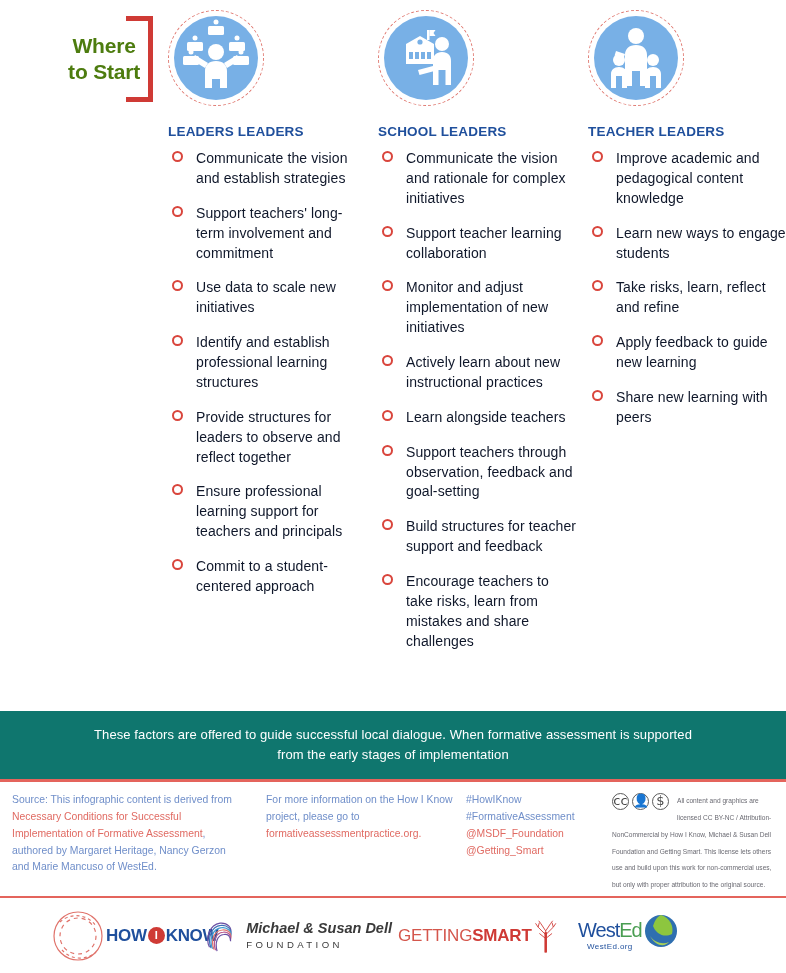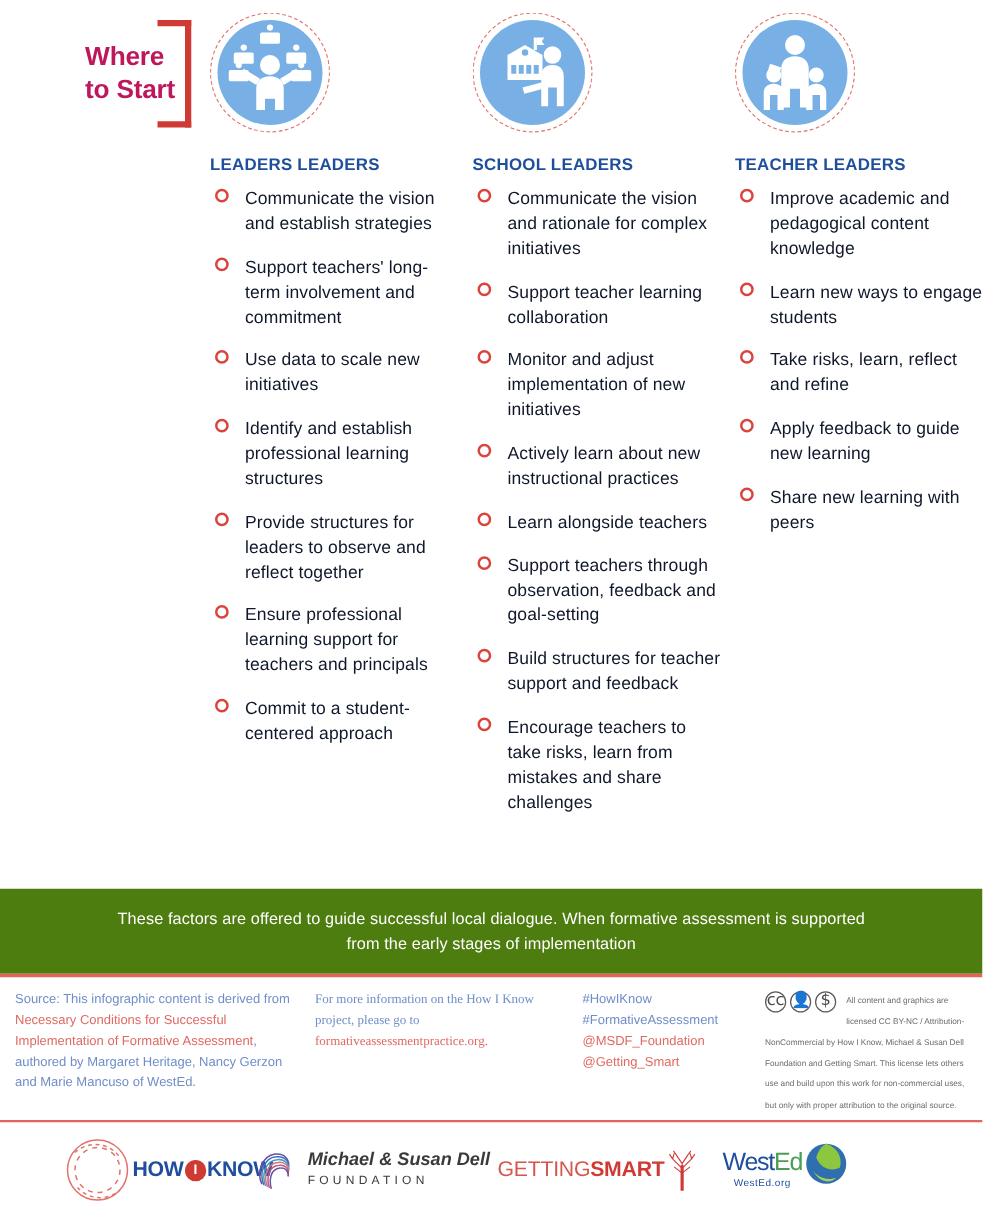--- a/index.html
+++ b/index.html
@@ -11,22 +11,22 @@
     overflow:hidden;
   }
   .page{position:relative;width:786px;height:973px;}
 
   
   .title-block{
     position:absolute;left:14px;top:18px;width:140px;height:82px;
     display:flex;align-items:center;justify-content:flex-end;
   }
   .title-text{
-    font-size:21px;font-weight:bold;color:#be185d;line-height:1.22;
-    text-align:left;letter-spacing:-0.2px;padding-right:14px;
+    font-size:21px;font-weight:bold;color:#4d7c0f;line-height:1.22;
+    text-align:center;letter-spacing:-0.2px;padding-right:14px;
   }
   .bracket{
     position:absolute;left:126px;top:16px;width:22px;height:76px;
     border-top:5px solid #cf3a35;
     border-right:5px solid #cf3a35;
     border-bottom:5px solid #cf3a35;
   }
 
   
   .columns{position:absolute;left:0;top:0;width:786px;}
@@ -61,37 +61,37 @@
     letter-spacing:0.1px;
   }
   .bullet{
     position:absolute;left:4px;top:2px;width:11px;height:11px;
     border:2.4px solid #d9453c;border-radius:50%;box-sizing:border-box;
   }
 
   
   .banner{
     position:absolute;left:0;top:711px;width:786px;height:68px;
-    background:#4d7c0f;display:flex;align-items:center;justify-content:center;
+    background:#0f766e;display:flex;align-items:center;justify-content:center;
   }
   .banner-text{
     color:#ffffff;font-size:13px;line-height:1.55;text-align:center;
     width:620px;letter-spacing:0.1px;
   }
   .banner-rule{
     position:absolute;left:0;top:779px;width:786px;height:3px;background:#e4645c;
   }
 
   
   .footer{
     position:absolute;left:0;top:782px;width:786px;height:108px;background:#fff;
   }
   .f-col{position:absolute;top:10px;font-size:10.4px;line-height:1.62;color:#6f8ec9;}
   .f-col-source{left:12px;width:232px;}
-  .f-col-more{left:252px;width:190px;font-family:Liberation Serif, serif;}
+  .f-col-more{left:266px;width:190px;}
   .f-col-tags{left:466px;width:140px;}
   .f-col-cc{left:612px;width:166px;}
   .red{color:#e06a62;}
   .tag-line{display:block;}
   .tag-blue{color:#6f8ec9;}
   .tag-red{color:#e06a62;}
 
   .cc-icons{float:left;margin:1px 5px 0 0;}
   .cc-badge{
     display:inline-block;width:15px;height:15px;border-radius:50%;

